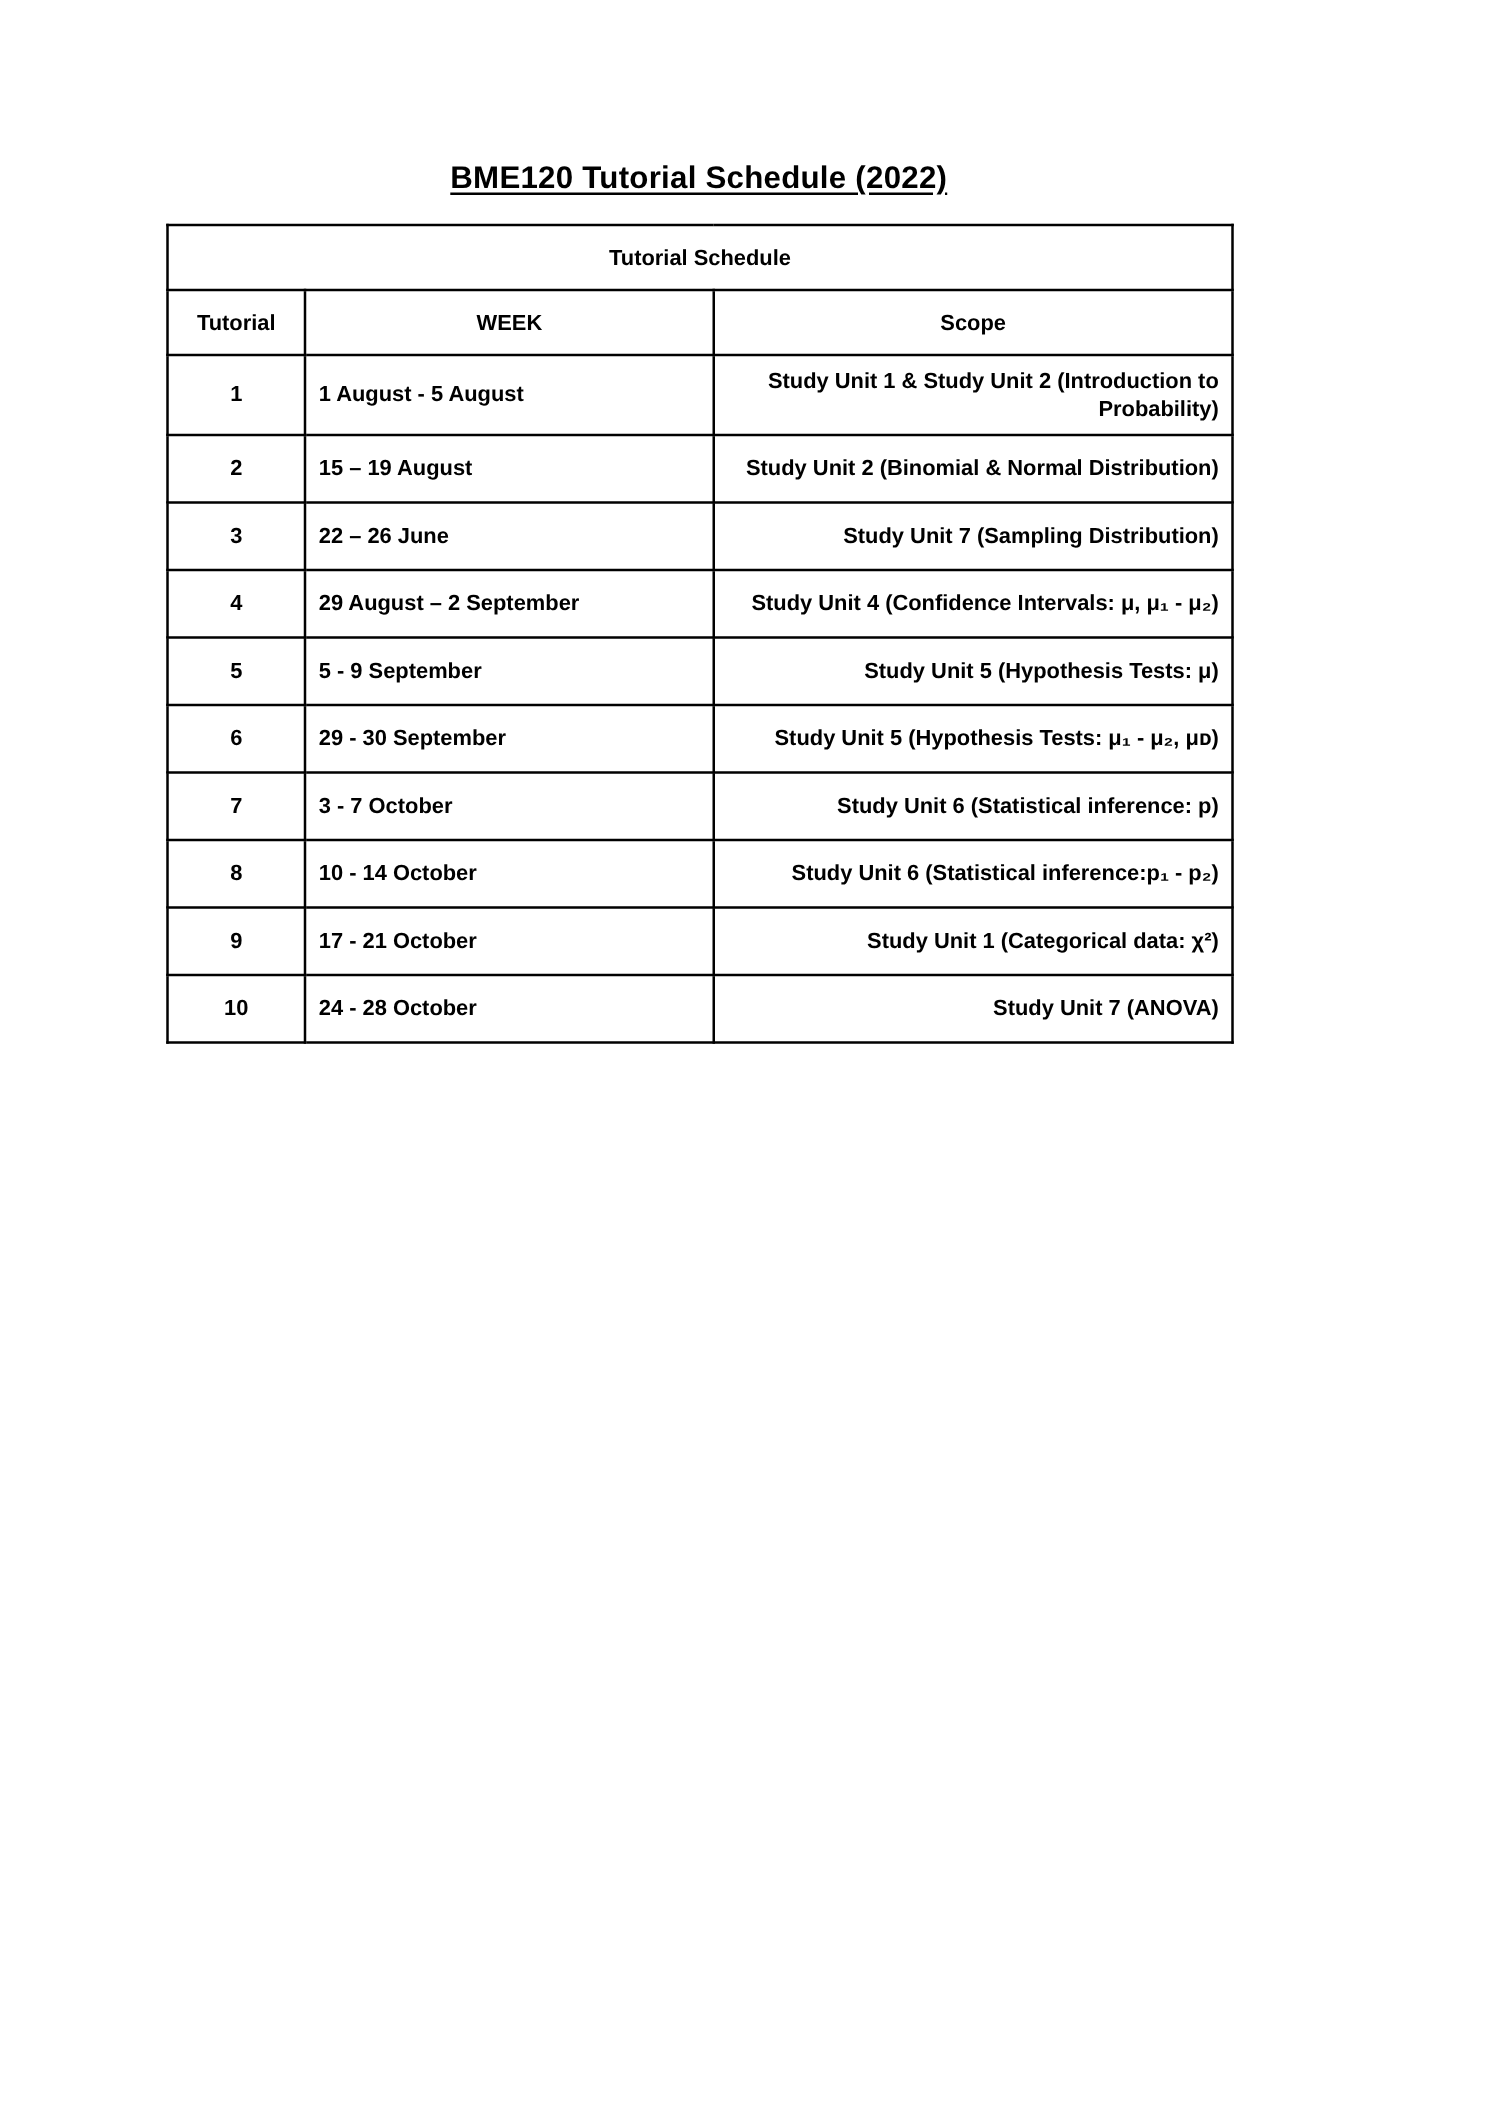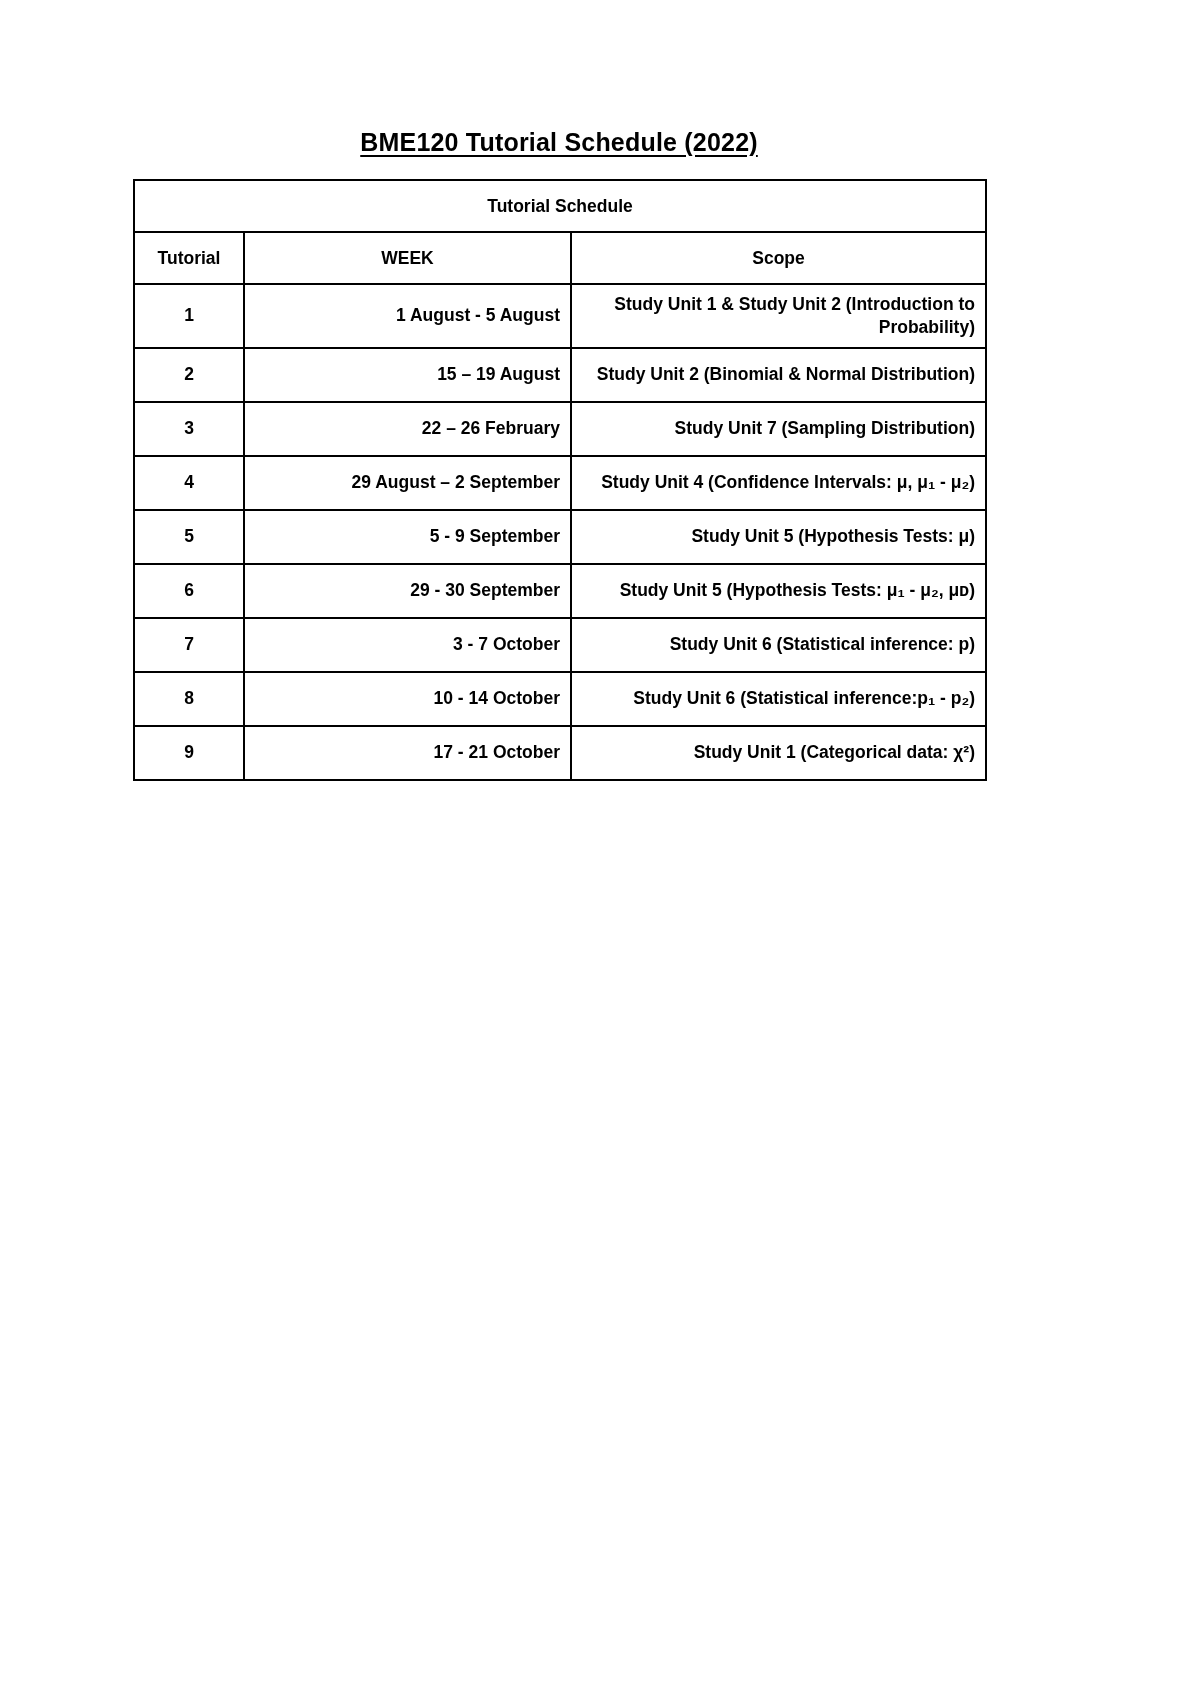--- a/index.html
+++ b/index.html
@@ -55,21 +55,21 @@
   .header-row th {
     text-align: center;
     height: 34px;
     font-size: 18px;
   }
   td.cell-tutorial {
     text-align: center;
     height: 36px;
   }
   td.cell-week {
-    text-align: right;
+    text-align: left;
     padding-left: 14px;
   }
   td.cell-scope {
     text-align: right;
     padding-left: 12px;
   }
 </style>
 </head>
 <body>
 
@@ -102,21 +102,21 @@
       </tr>
 
       <tr>
         <td class="cell-tutorial">2</td>
         <td class="cell-week">15 – 19 August</td>
         <td class="cell-scope">Study Unit 2 (Binomial &amp; Normal Distribution)</td>
       </tr>
 
       <tr>
         <td class="cell-tutorial">3</td>
-        <td class="cell-week">22 – 26 February</td>
+        <td class="cell-week">22 – 26 June</td>
         <td class="cell-scope">Study Unit 7 (Sampling Distribution)</td>
       </tr>
 
       <tr>
         <td class="cell-tutorial">4</td>
         <td class="cell-week">29 August – 2 September</td>
         <td class="cell-scope">Study Unit 4 (Confidence Intervals: μ, μ₁ - μ₂)</td>
       </tr>
 
       <tr>
@@ -142,17 +142,22 @@
         <td class="cell-week">10 - 14 October</td>
         <td class="cell-scope">Study Unit 6 (Statistical inference:p₁ - p₂)</td>
       </tr>
 
       <tr>
         <td class="cell-tutorial">9</td>
         <td class="cell-week">17 - 21 October</td>
         <td class="cell-scope">Study Unit 1 (Categorical data: χ²)</td>
       </tr>
 
+      <tr>
+        <td class="cell-tutorial">10</td>
+        <td class="cell-week">24 - 28 October</td>
+        <td class="cell-scope">Study Unit 7 (ANOVA)</td>
+      </tr>
 
     </tbody>
   </table>
 
 </div>
 
 </body></html>

